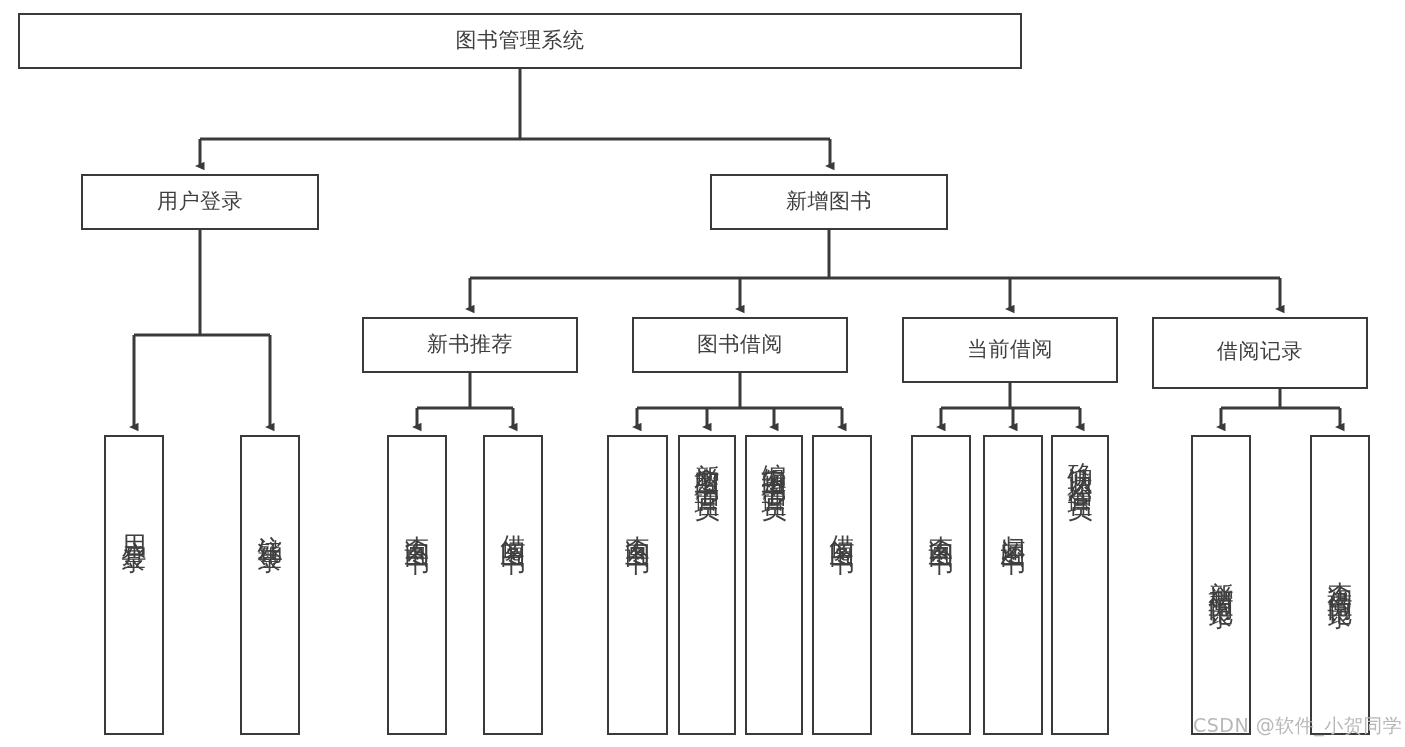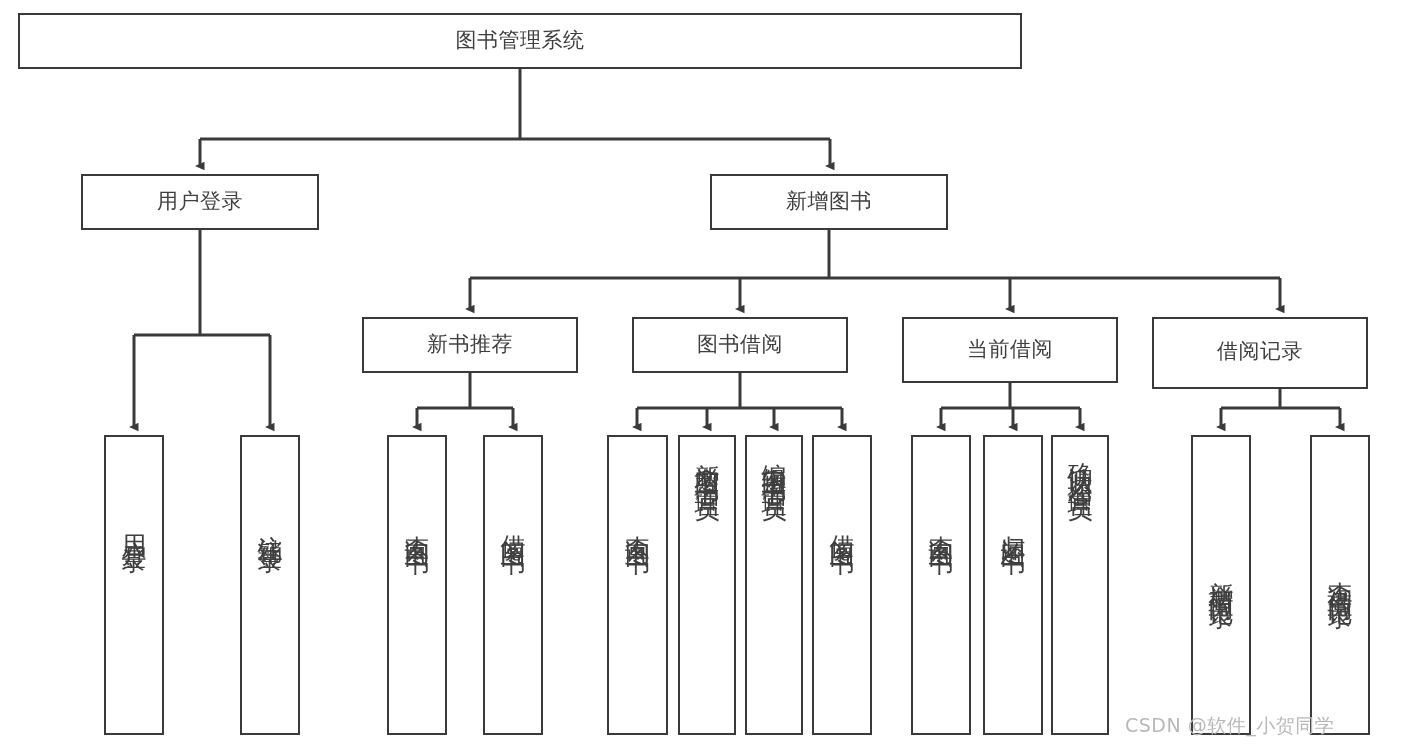--- a/index.html
+++ b/index.html
@@ -59,21 +59,21 @@
     line-height: 1.0;
   }
   .node.vertical.mid .node-label {
     margin-top: 72px;
   }
   .node.vertical.midshort .node-label {
     margin-top: 118px;
   }
   .watermark {
     position: absolute;
-    left: 1125px;
+    left: 1193px;
     top: 713px;
     font-size: 19px;
     color: #b8b8b8;
     white-space: nowrap;
     letter-spacing: 0.5px;
   }
 </style>
 </head>
 <body>
 

